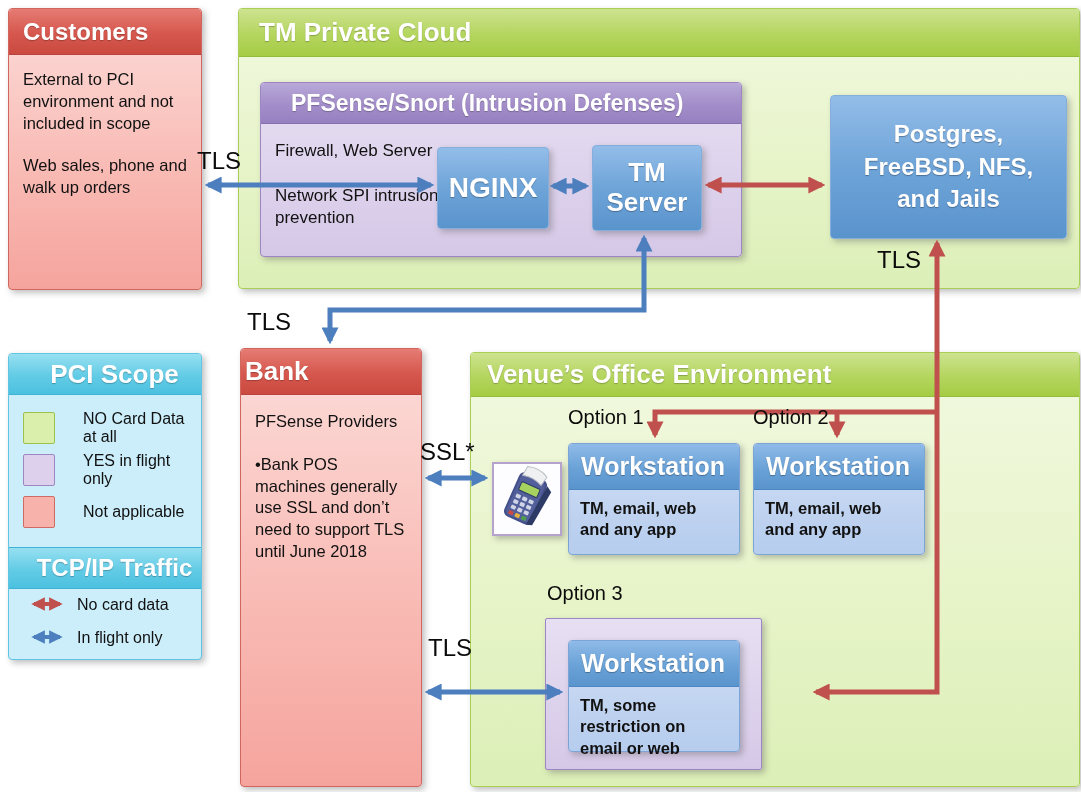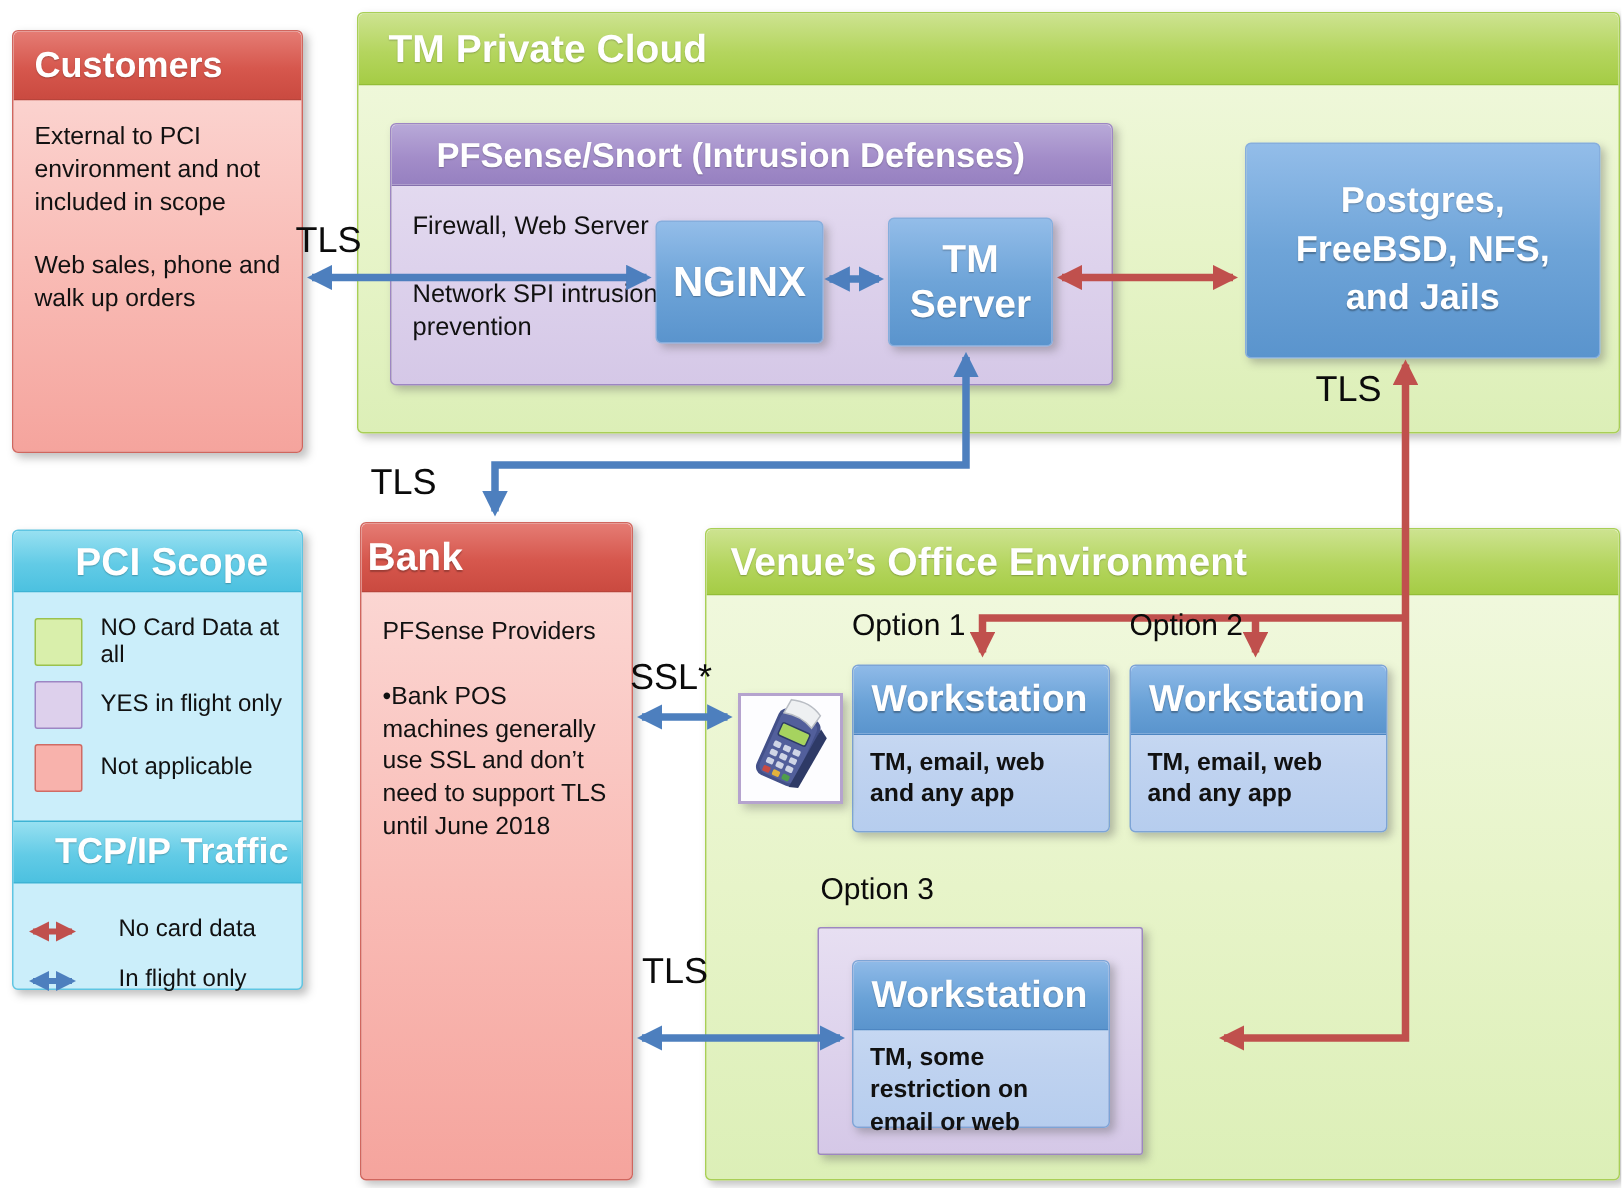--- a/index.html
+++ b/index.html
@@ -29,27 +29,27 @@
   .ws-box{background:linear-gradient(180deg,#d2e1f6 0%,#c0d3f0 60%,#b6cdee 100%);border:1px solid #7da4d6;}
   .ws-body{padding:8px 11px;font-size:16.5px;line-height:1.3;color:#111;font-weight:bold;}
   .bodytext{font-size:16.5px;line-height:1.32;color:#111;}
   .bodytext p{margin:0 0 21px 0;}
   .floating-label{position:absolute;z-index:30;color:#0b0b0b;font-size:24px;font-weight:500;}
   .opt-label{position:absolute;z-index:30;color:#0b0b0b;font-size:20px;font-weight:500;text-align:center;}
   
   .cyan-box{background:#cbeefa;border:1px solid #5fc5e2;}
   .cyan-hdr{background:linear-gradient(180deg,#97e0f1 0%,#62cbe6 55%,#4cc1e0 100%);
             border-bottom:1px solid #3eb3d4;justify-content:center;font-size:26px;}
-  .legend-row{display:flex;align-items:center;gap:12px;padding:0 0 0 14px;height:42px;}
+  .legend-row{display:flex;align-items:center;gap:28px;padding:0 0 0 14px;height:42px;}
   .swatch{width:30px;height:30px;border-radius:2px;flex:0 0 auto;}
   .sw-green{border:1px solid #9bc24d;}
   .sw-purple{border:1px solid #9d86c3;}
   .sw-pink{border:1px solid #d06b64;}
   .legend-label{font-size:16px;color:#111;}
-  .traffic-row{display:flex;align-items:flex-end;gap:22px;padding-left:4px;height:33px;}
+  .traffic-row{display:flex;align-items:flex-start;gap:8px;padding-left:16px;height:33px;}
   .overlay{position:absolute;left:0;top:0;z-index:20;pointer-events:none;}
   .pos-frame{position:absolute;left:492px;top:462px;width:66px;height:70px;background:#fdfdff;
              border:2px solid #b5a3ce;box-shadow:3px 3px 6px rgba(90,90,90,.38);z-index:10;}
 </style>
 </head>
 <body>
 
 <div class="canvas">
 
   <div class="box green-box" style="left:238px;top:8px;width:840px;height:279px;">
@@ -71,21 +71,21 @@
   </div>
 
   <div class="box blue-node" style="left:592px;top:145px;width:108px;height:84px;font-size:26px;line-height:1.15;">
     <span>TM Server</span>
   </div>
 
   <div class="box blue-node" style="left:830px;top:95px;width:215px;height:142px;font-size:24px;line-height:1.35;padding:0 10px;">
     <span>Postgres, FreeBSD, NFS, and Jails</span>
   </div>
 
-  <div class="box red-box" style="left:8px;top:20px;width:192px;height:280px;">
+  <div class="box red-box" style="left:8px;top:8px;width:192px;height:280px;">
     <div class="hdr red-hdr" style="height:45px;font-size:24px;padding-left:14px;">
       <span>Customers</span>
     </div>
     <div class="bodytext" style="padding:14px 14px 0 14px;">
       <p>External to PCI environment and not included in scope</p>
       <p>Web sales, phone and walk up orders</p>
     </div>
   </div>
 
   <div class="box cyan-box" style="left:8px;top:353px;width:192px;height:305px;">

